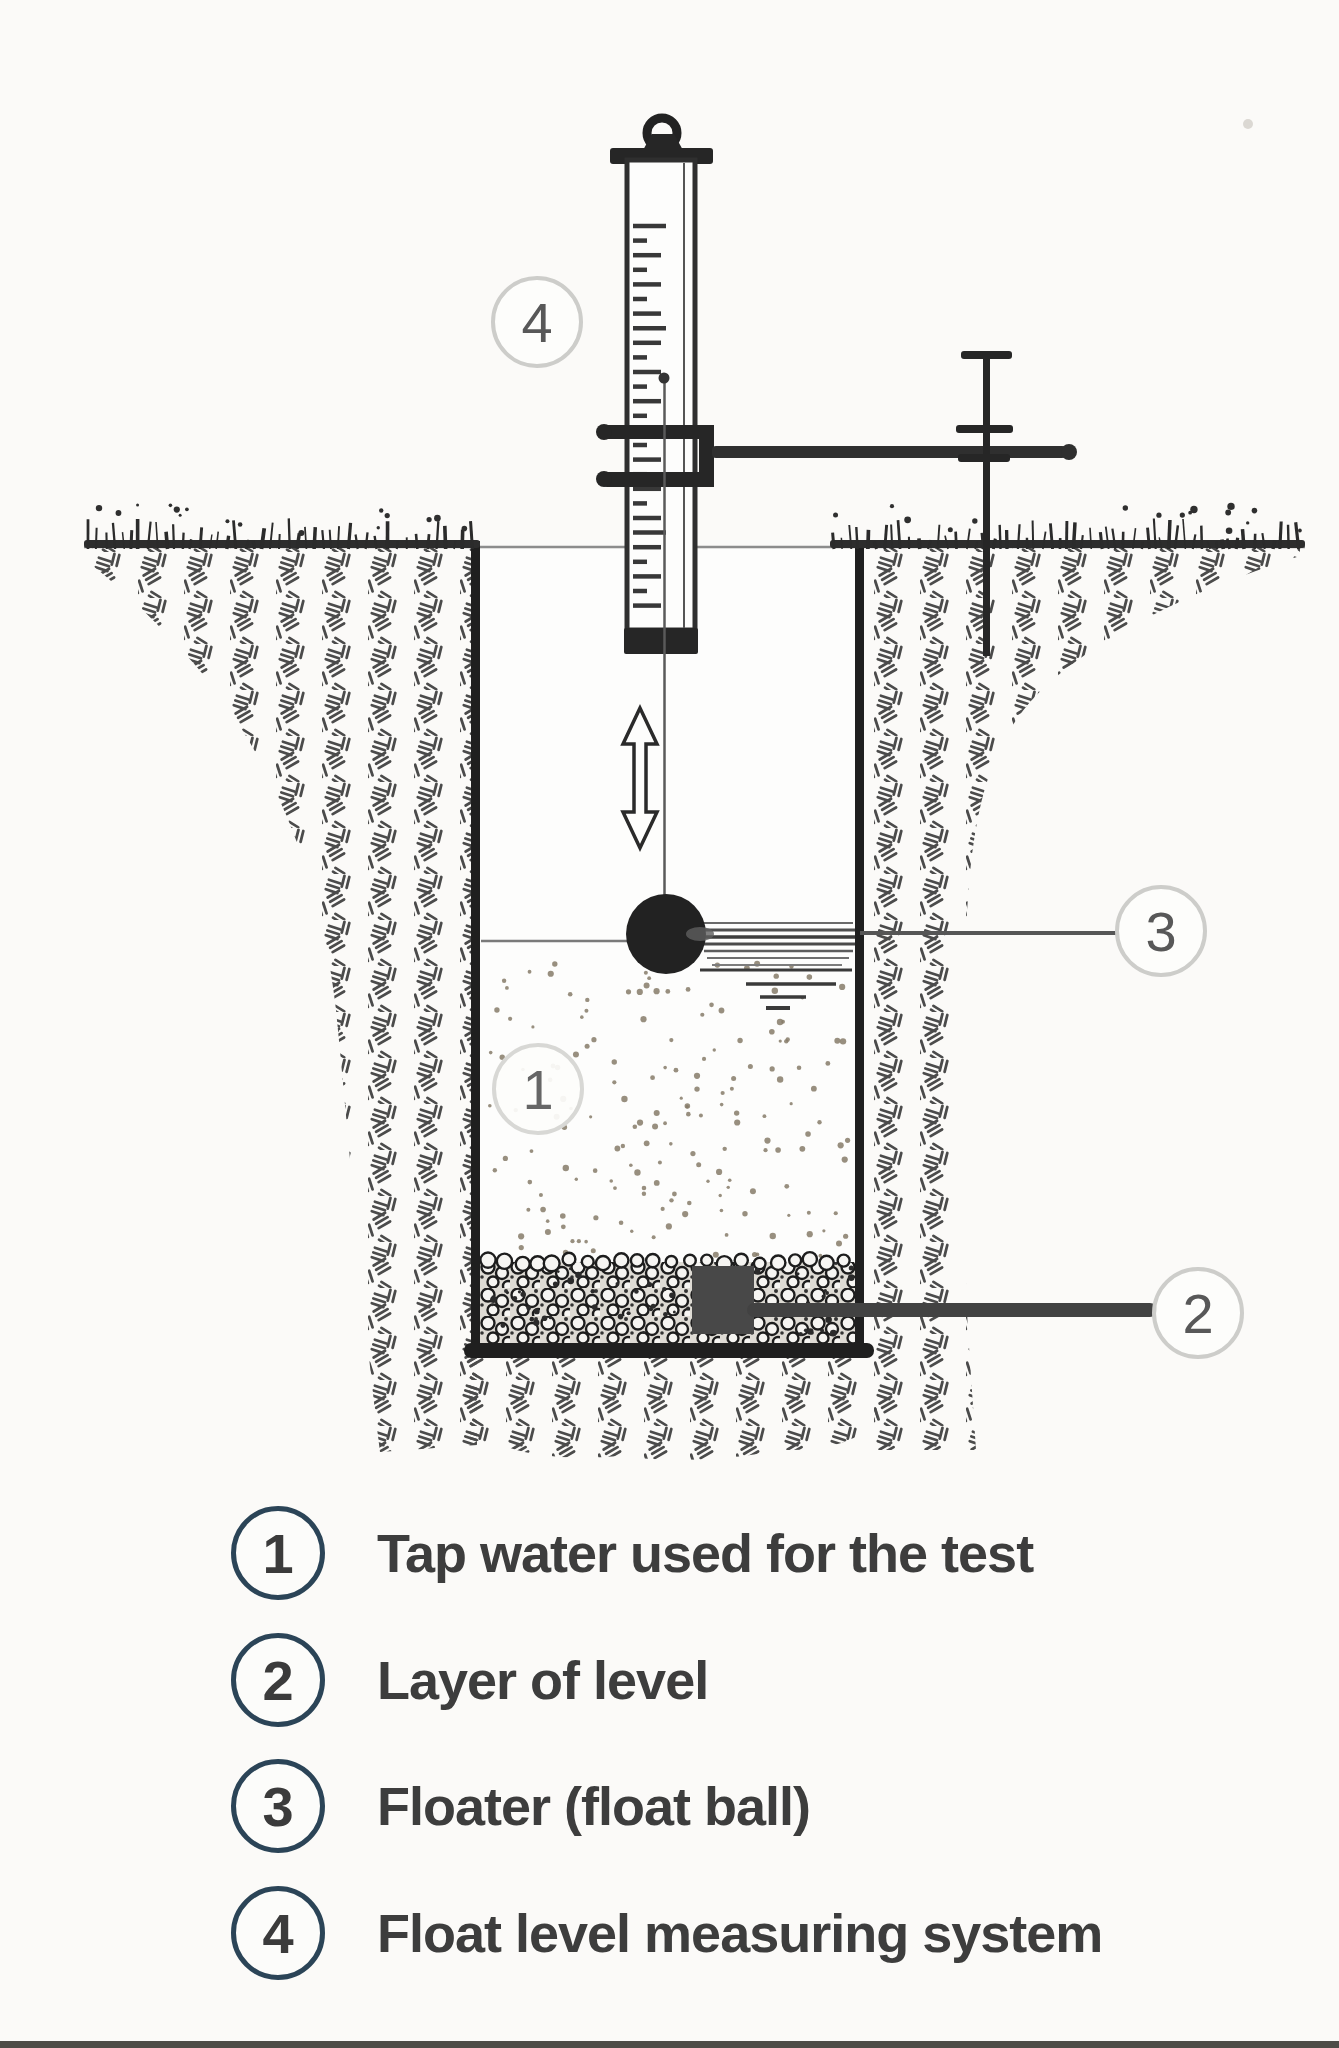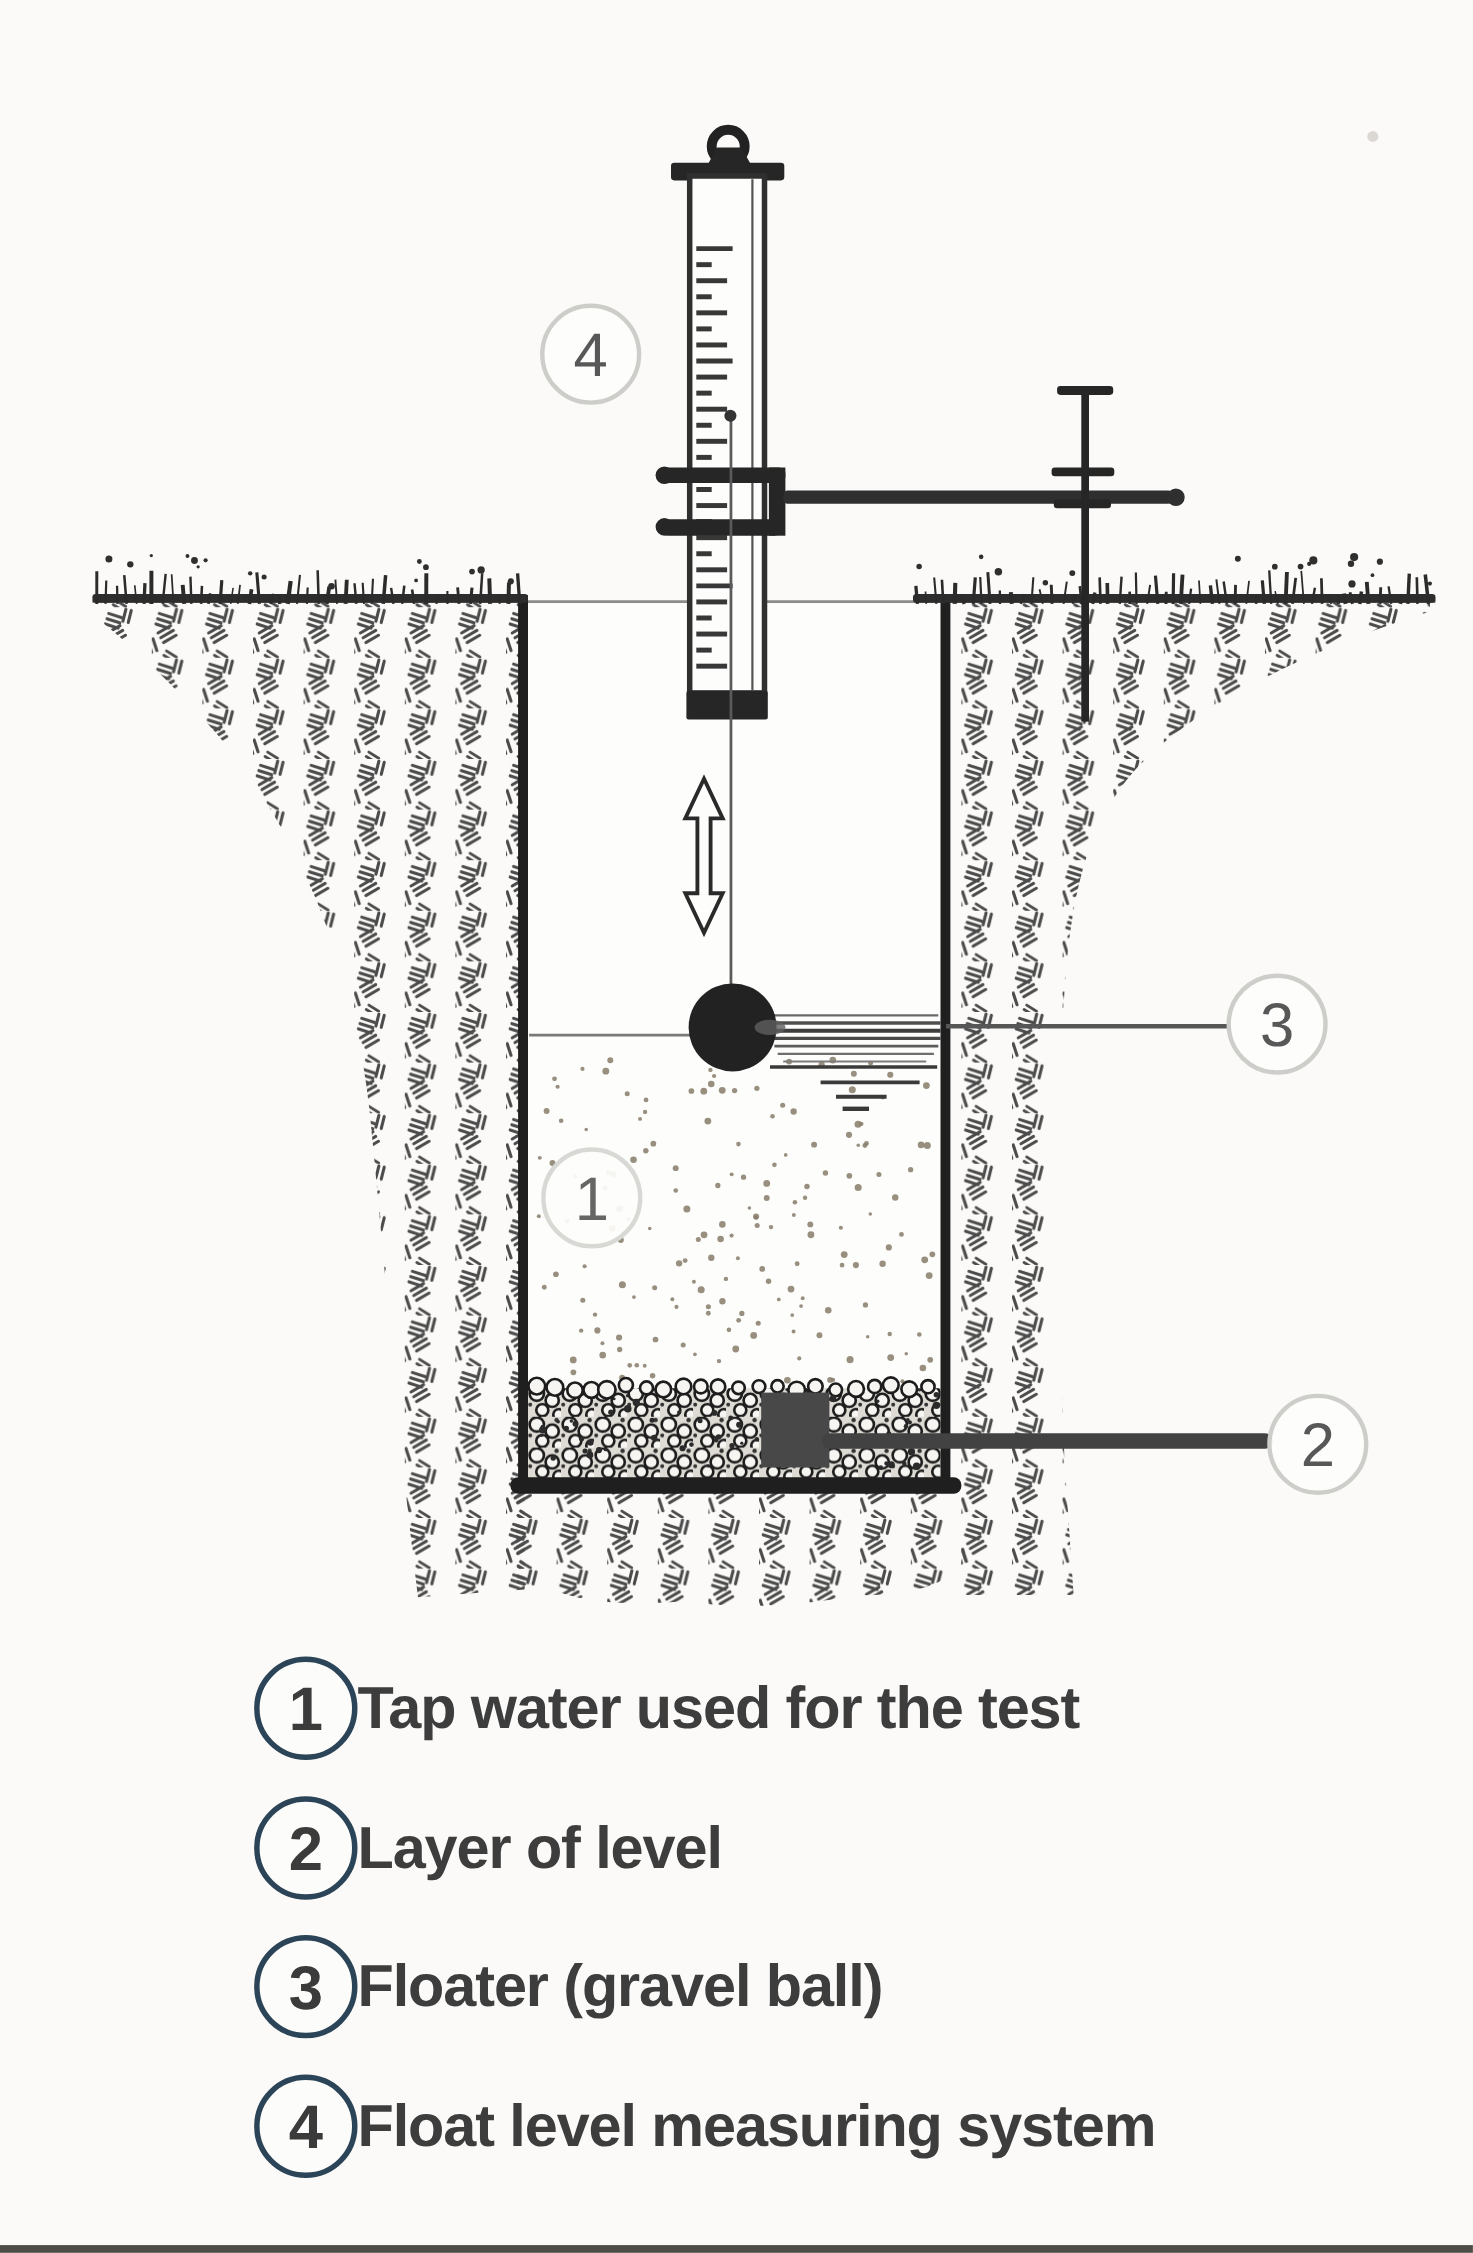--- a/index.html
+++ b/index.html
@@ -26,21 +26,21 @@
     display:flex;align-items:center;
   }
   .legend-circle{
     width:94px;height:94px;box-sizing:border-box;flex:0 0 94px;
     border:5px solid #2b4457;border-radius:50%;
     display:flex;align-items:center;justify-content:center;
     font-size:56px;font-weight:700;color:#3b3b3b;
     background:rgba(253,253,252,.6);
   }
   .legend-label{
-    font-size:54px;font-weight:700;
+    margin-left:52px;font-size:54px;font-weight:700;
     color:#3d3d3d;letter-spacing:-1px;white-space:nowrap;
   }
   #bottom-strip{position:absolute;left:0;top:2041px;width:1339px;height:7px;background:#4e4c47;z-index:8;}
 </style>
 </head>
 <body>
 
 <div id="stage">
 
   <svg id="diagram" width="1339" height="2048" viewBox="0 0 1339 2048" xmlns="http://www.w3.org/2000/svg">
@@ -601,21 +601,21 @@
   <div class="legend-row" style="top:1633px;">
     <div class="legend-circle">
         <span>2</span>
       </div>
     <div class="legend-label">Layer of level</div>
   </div>
   <div class="legend-row" style="top:1759px;">
     <div class="legend-circle">
         <span>3</span>
       </div>
-    <div class="legend-label">Floater (gravel ball)</div>
+    <div class="legend-label">Floater (float ball)</div>
   </div>
   <div class="legend-row" style="top:1886px;">
     <div class="legend-circle">
         <span>4</span>
       </div>
     <div class="legend-label">Float level measuring system</div>
   </div>
 
   <div id="bottom-strip"></div>
 </div>

